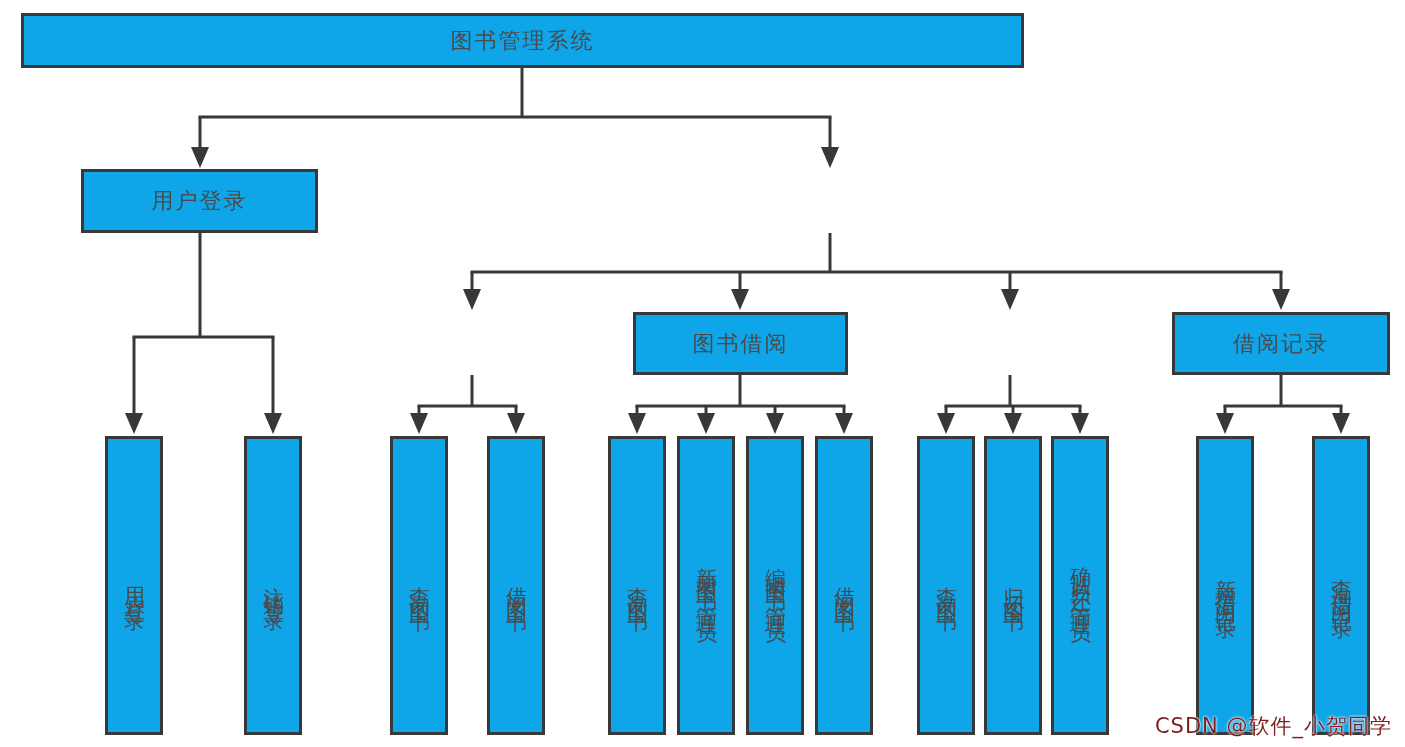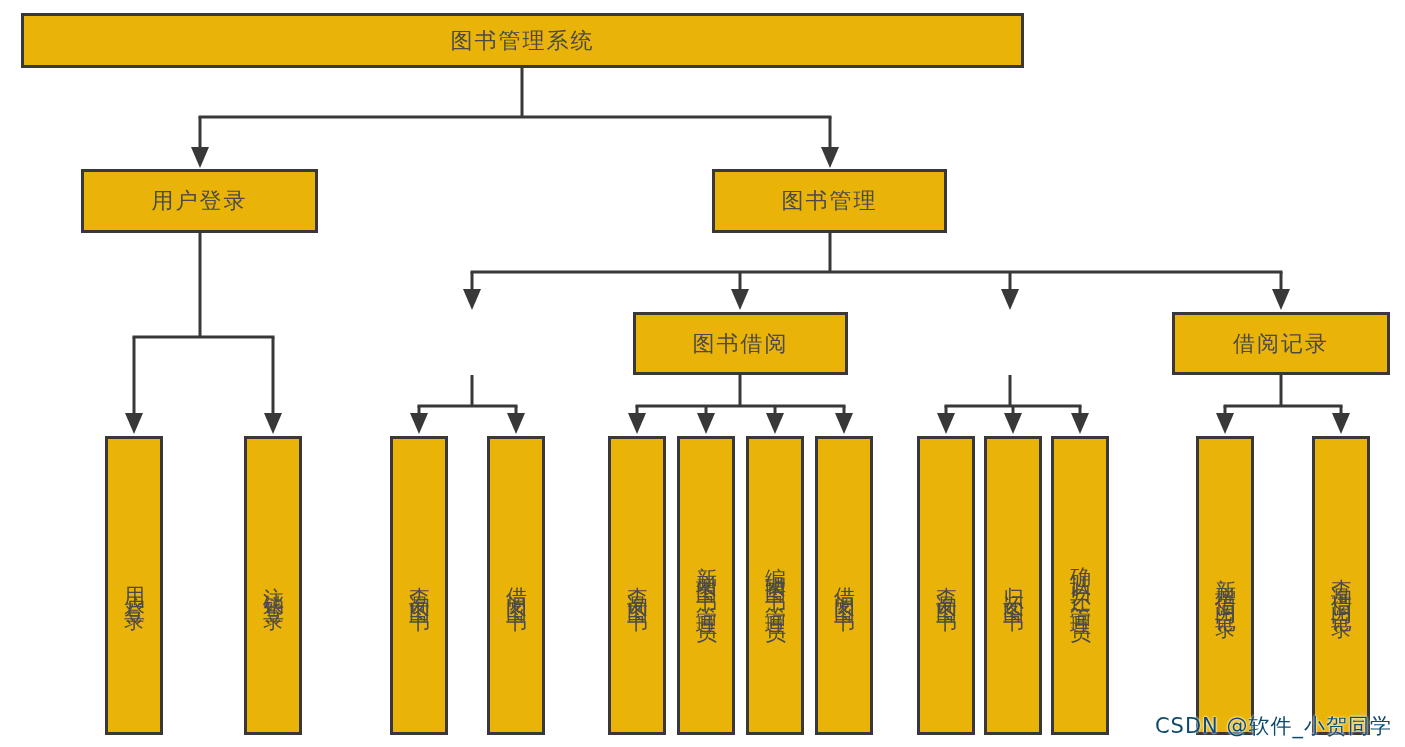--- a/index.html
+++ b/index.html
@@ -14,21 +14,21 @@
     overflow: hidden;
   }
   #connector-svg {
     position: absolute; left: 0; top: 0;
     width: 1405px; height: 747px;
     z-index: 1;
   }
   .node {
     position: absolute;
     box-sizing: border-box;
-    background: #eab308;
+    background: #0ea5e9;
     border: 3px solid #383838;
     display: flex;
     align-items: center;
     justify-content: center;
     color: #4a4a4a;
     z-index: 2;
   }
   .hlabel {
     font-size: 22px;
     letter-spacing: 2px;
@@ -46,21 +46,21 @@
     letter-spacing: 8px;
     line-height: 1;
     color: #4a4a4a;
     white-space: nowrap;
   }
   #watermark {
     position: absolute;
     top: 712px; right: 13px;
     font-size: 21px;
     letter-spacing: 1px;
-    color: #0c4a6e;
+    color: #7f1d1d;
     text-shadow: 0 0 2px #ffffff, 0 0 3px #ffffff;
     z-index: 3;
     white-space: nowrap;
   }
   .stroke { stroke: #383838; stroke-width: 3; fill: none; }
   .head   { fill: #383838; stroke: none; }
 </style>
 </head>
 <body>
 
@@ -142,23 +142,20 @@
     </g>
   </svg>
 
   <div class="node" style="left:21px; top:13px; width:1003px; height:55px;">
     <span class="hlabel">图书管理系统</span>
   </div>
 
   <div class="node" style="left:81px; top:169px; width:237px; height:64px;">
     <span class="hlabel">用户登录</span>
   </div>
-  <div class="node" style="left:712px; top:169px; width:235px; height:64px;">
-    <span class="hlabel">图书管理</span>
-  </div>
 
   <div class="node" style="left:633px; top:312px; width:215px; height:63px;">
     <span class="hlabel">图书借阅</span>
   </div>
   <div class="node" style="left:1172px; top:312px; width:218px; height:63px;">
     <span class="hlabel">借阅记录</span>
   </div>
 
   <div class="node leaf" style="left:105px;">
     <span class="vtext">用户登录</span>

